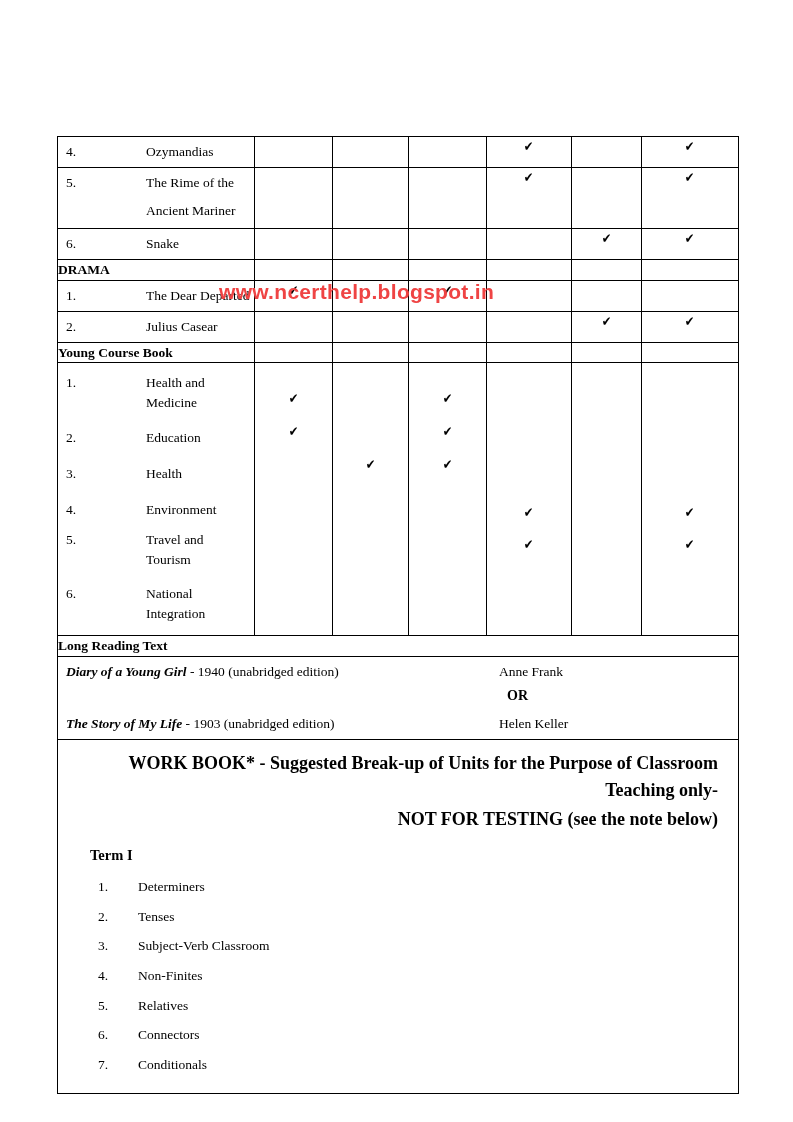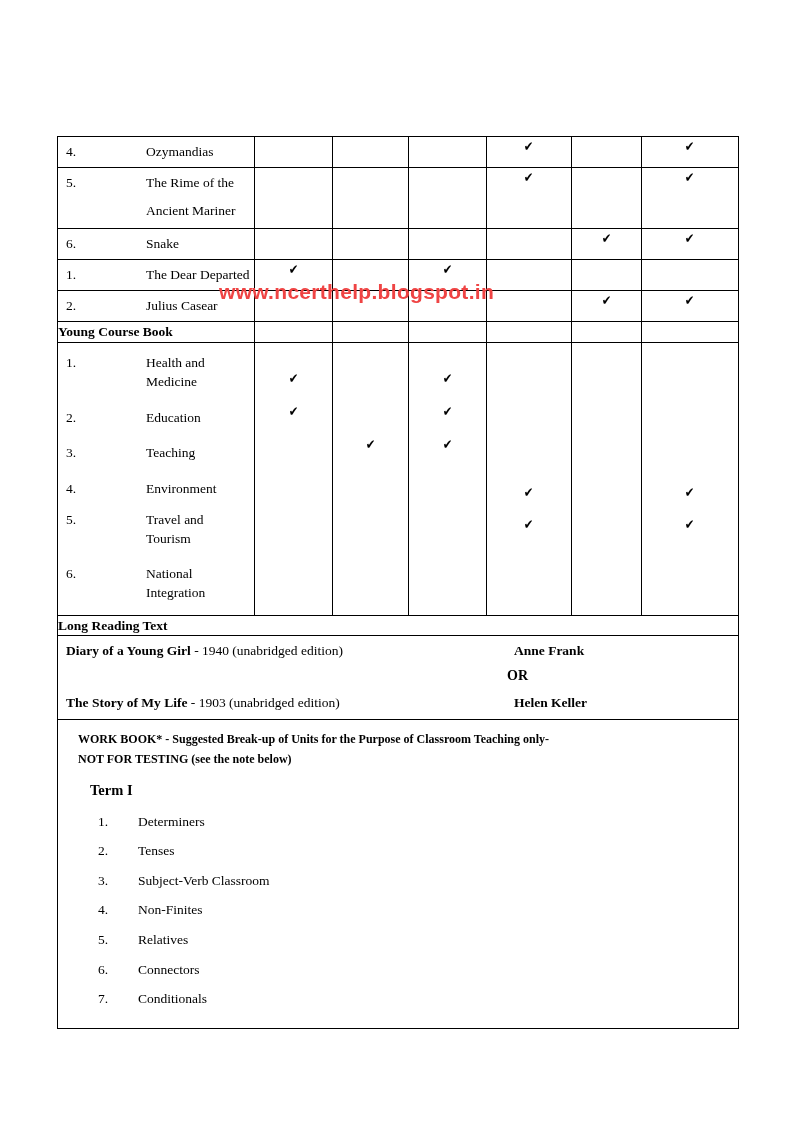--- a/index.html
+++ b/index.html
@@ -80,42 +80,43 @@
     font-size: 14.5px;
     padding: 5px 4px 5px 8px;
   }
   .lrt-row {
     position: relative;
     padding: 5px 8px 3px 8px;
     font-size: 13.5px;
   }
   .lrt-title {
     font-weight: bold;
+    font-style: italic;
     text-align: right;
   }
   .lrt-author {
     position: absolute;
-    left: 456px;
+    left: 441px;
     top: 5px;
     font-style: normal;
-    font-weight: bold;
+    font-weight: normal;
   }
   .lrt-or {
     text-align: right;
     font-weight: bold;
     font-size: 14px;
     padding: 2px 0 2px 0;
     width: 470px;
   }
 
   
   .wb-title {
-    text-align: left;
-    font-weight: bold;
-    font-size: 12px;
+    text-align: right;
+    font-weight: bold;
+    font-size: 18px;
     padding: 10px 20px 0 20px;
     line-height: 1.5;
   }
   .wb-term {
     font-weight: bold;
     font-size: 14.5px;
     padding: 12px 0 2px 32px;
   }
   .wb-list {
     padding: 4px 0 14px 0;
@@ -215,20 +216,29 @@
           </div>
         </td>
         <td class="tick"></td>
         <td class="tick"></td>
         <td class="tick"></td>
         <td class="tick"></td>
         <td class="tick"><span class="tick-mark">✔</span></td>
         <td class="tick"><span class="tick-mark">✔</span></td>
       </tr>
 
+      <tr>
+        <td class="section-head">DRAMA</td>
+        <td></td>
+        <td></td>
+        <td></td>
+        <td></td>
+        <td></td>
+        <td></td>
+      </tr>
 
       <tr class="row-item">
         <td>
           <div class="cell-text txt-cell">
             <span class="txt-num">1.</span>
             <span class="txt-label">The Dear Departed</span>
           </div>
         </td>
         <td class="tick"><span class="tick-mark">✔</span></td>
         <td class="tick"></td>
@@ -268,21 +278,21 @@
           <div class="cell-text txt-cell" style="padding-top:10px">
               <span class="txt-num">1.</span>
               <span class="txt-label">Health and Medicine</span>
             </div>
           <div class="cell-text txt-cell" style="padding-top:11px">
               <span class="txt-num">2.</span>
               <span class="txt-label">Education</span>
             </div>
           <div class="cell-text txt-cell" style="padding-top:11px">
               <span class="txt-num">3.</span>
-              <span class="txt-label">Teaching</span>
+              <span class="txt-label">Health</span>
             </div>
           <div class="cell-text txt-cell" style="padding-top:11px">
               <span class="txt-num">4.</span>
               <span class="txt-label">Environment</span>
             </div>
           <div class="cell-text txt-cell" style="padding-top:6px">
               <span class="txt-num">5.</span>
               <span class="txt-label">Travel and Tourism</span>
             </div>
           <div class="cell-text txt-cell" style="padding-top:10px;padding-bottom:12px">

